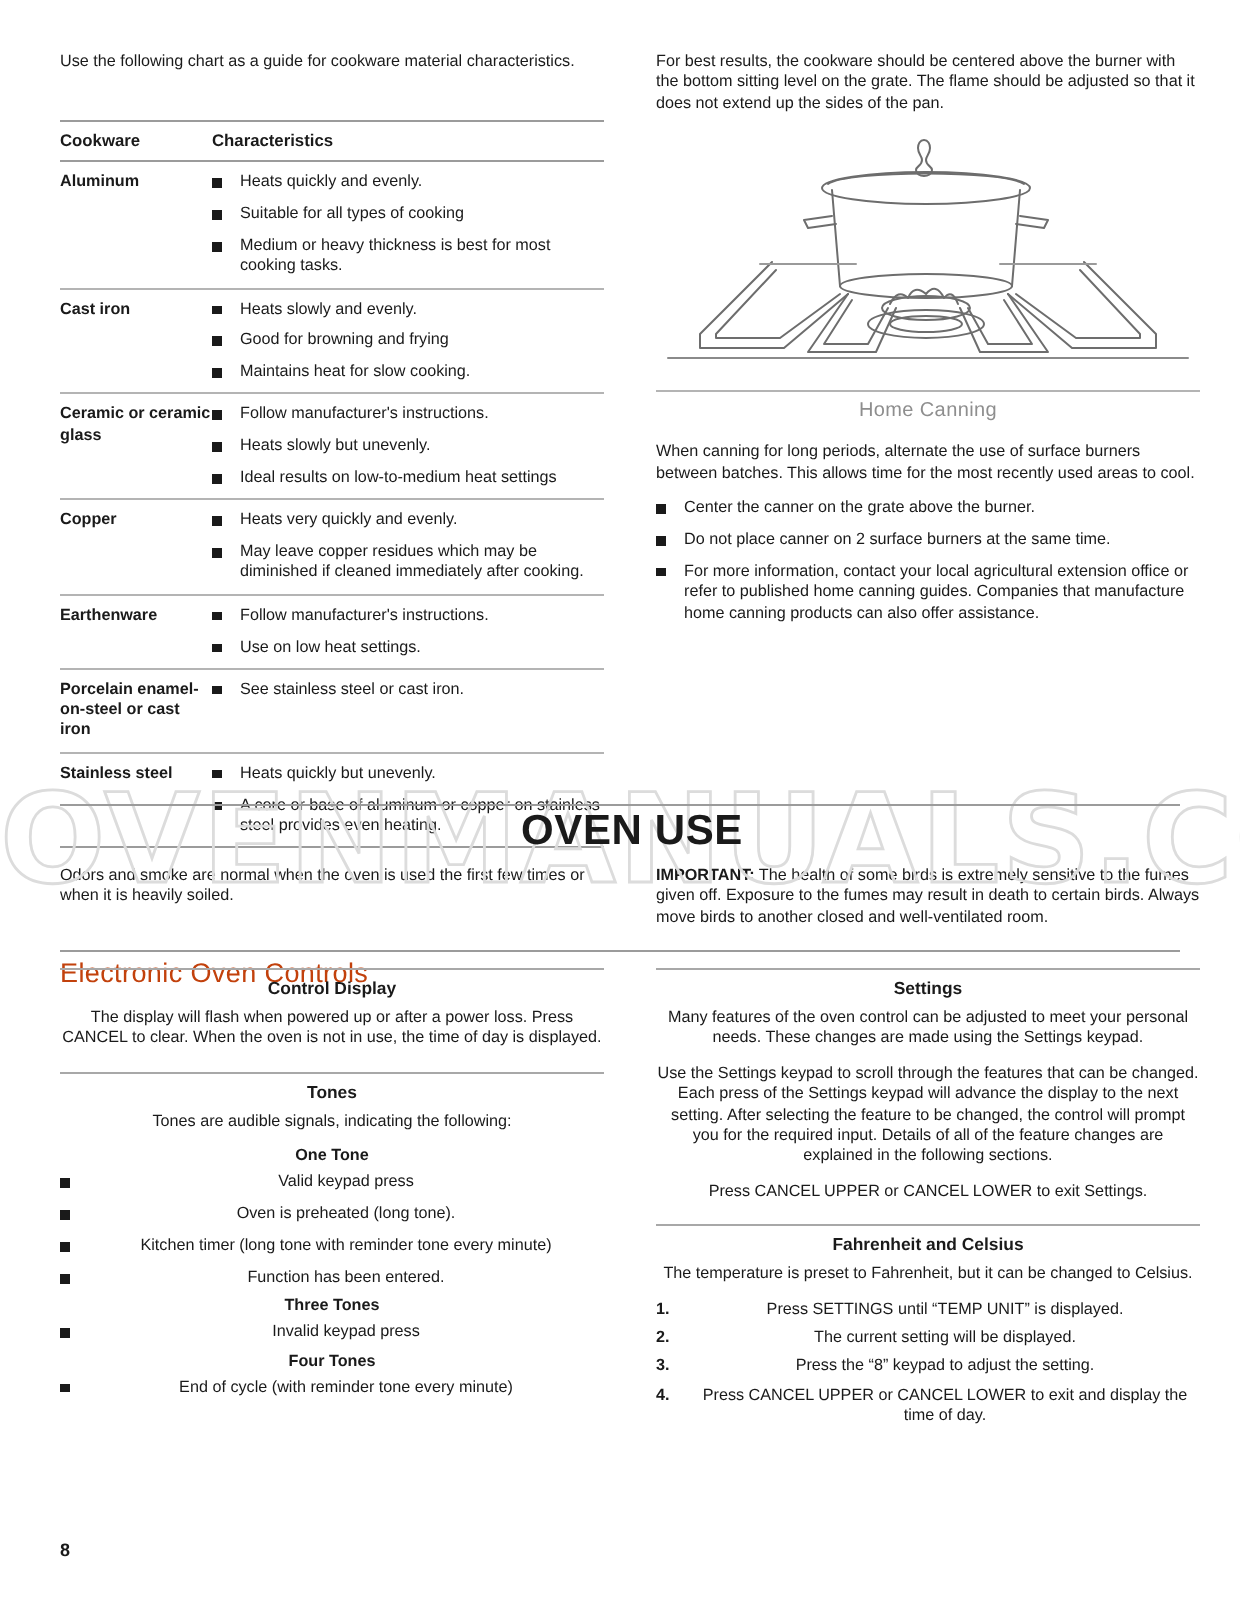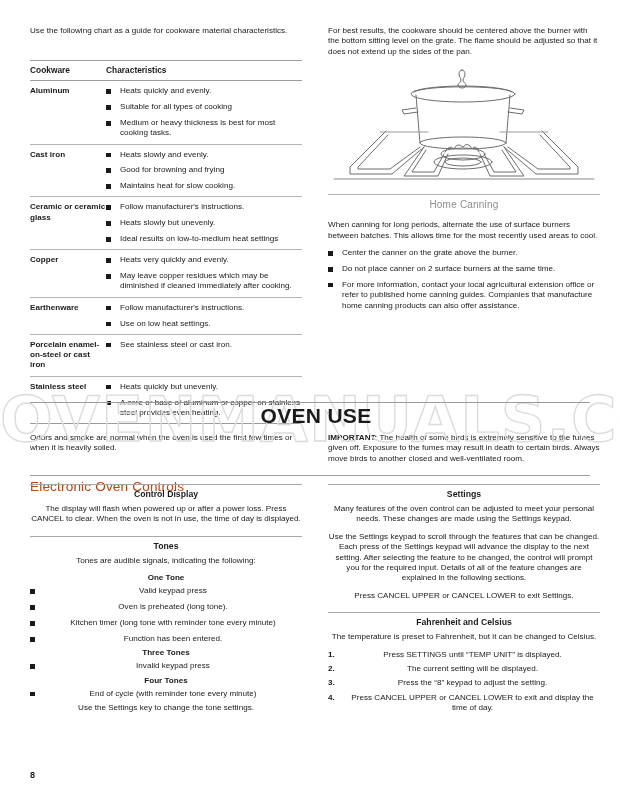--- a/index.html
+++ b/index.html
@@ -378,21 +378,20 @@
         <h4 class="mini">Three Tones</h4>
         <ul class="sq" style="font-size:8.1px;line-height:10.4px;margin-bottom:4px;">
           <li>Invalid keypad press</li>
         </ul>
 
         <h4 class="mini">Four Tones</h4>
         <ul class="sq" style="font-size:8.1px;line-height:10.4px;margin-bottom:4px;">
           <li>End of cycle (with reminder tone every minute)</li>
         </ul>
 
-        <p class="body">Use the Settings key to change the tone settings.</p>
       </div>
 
     </div>
 
     <div class="gutter"></div>
 
     <div class="col-right">
 
       <div class="block">
         <h3 class="sub">Settings</h3>

